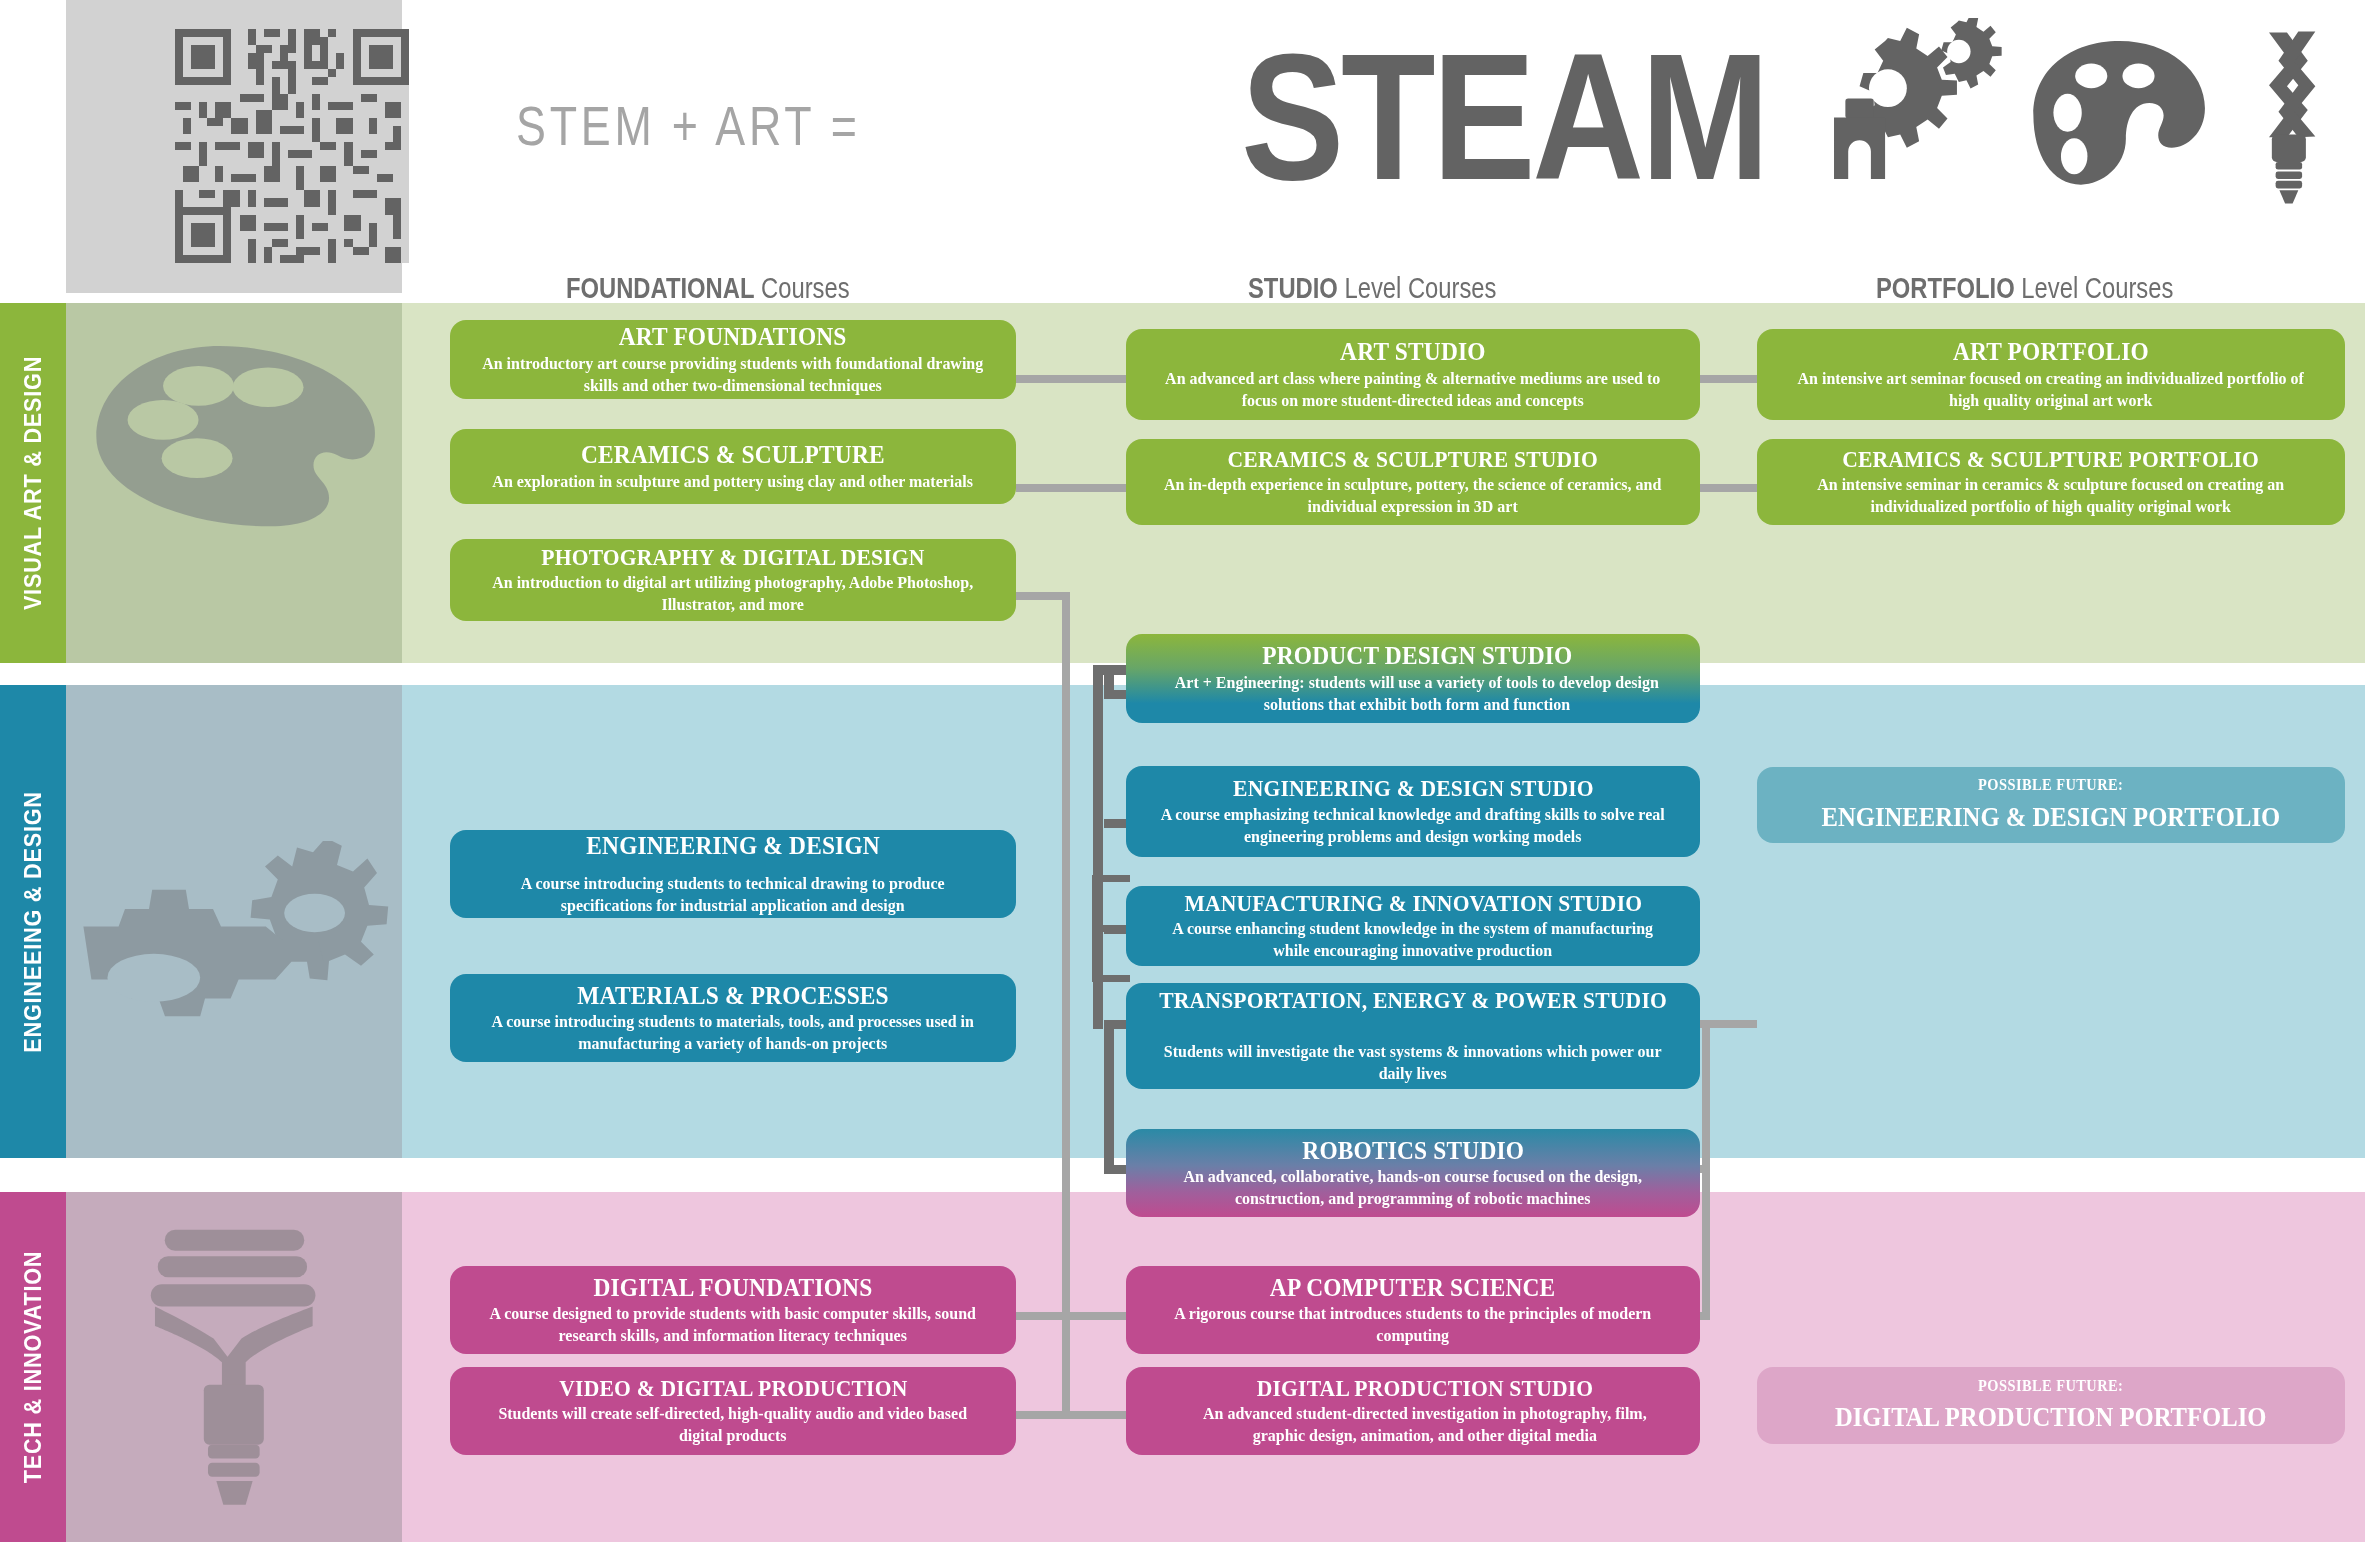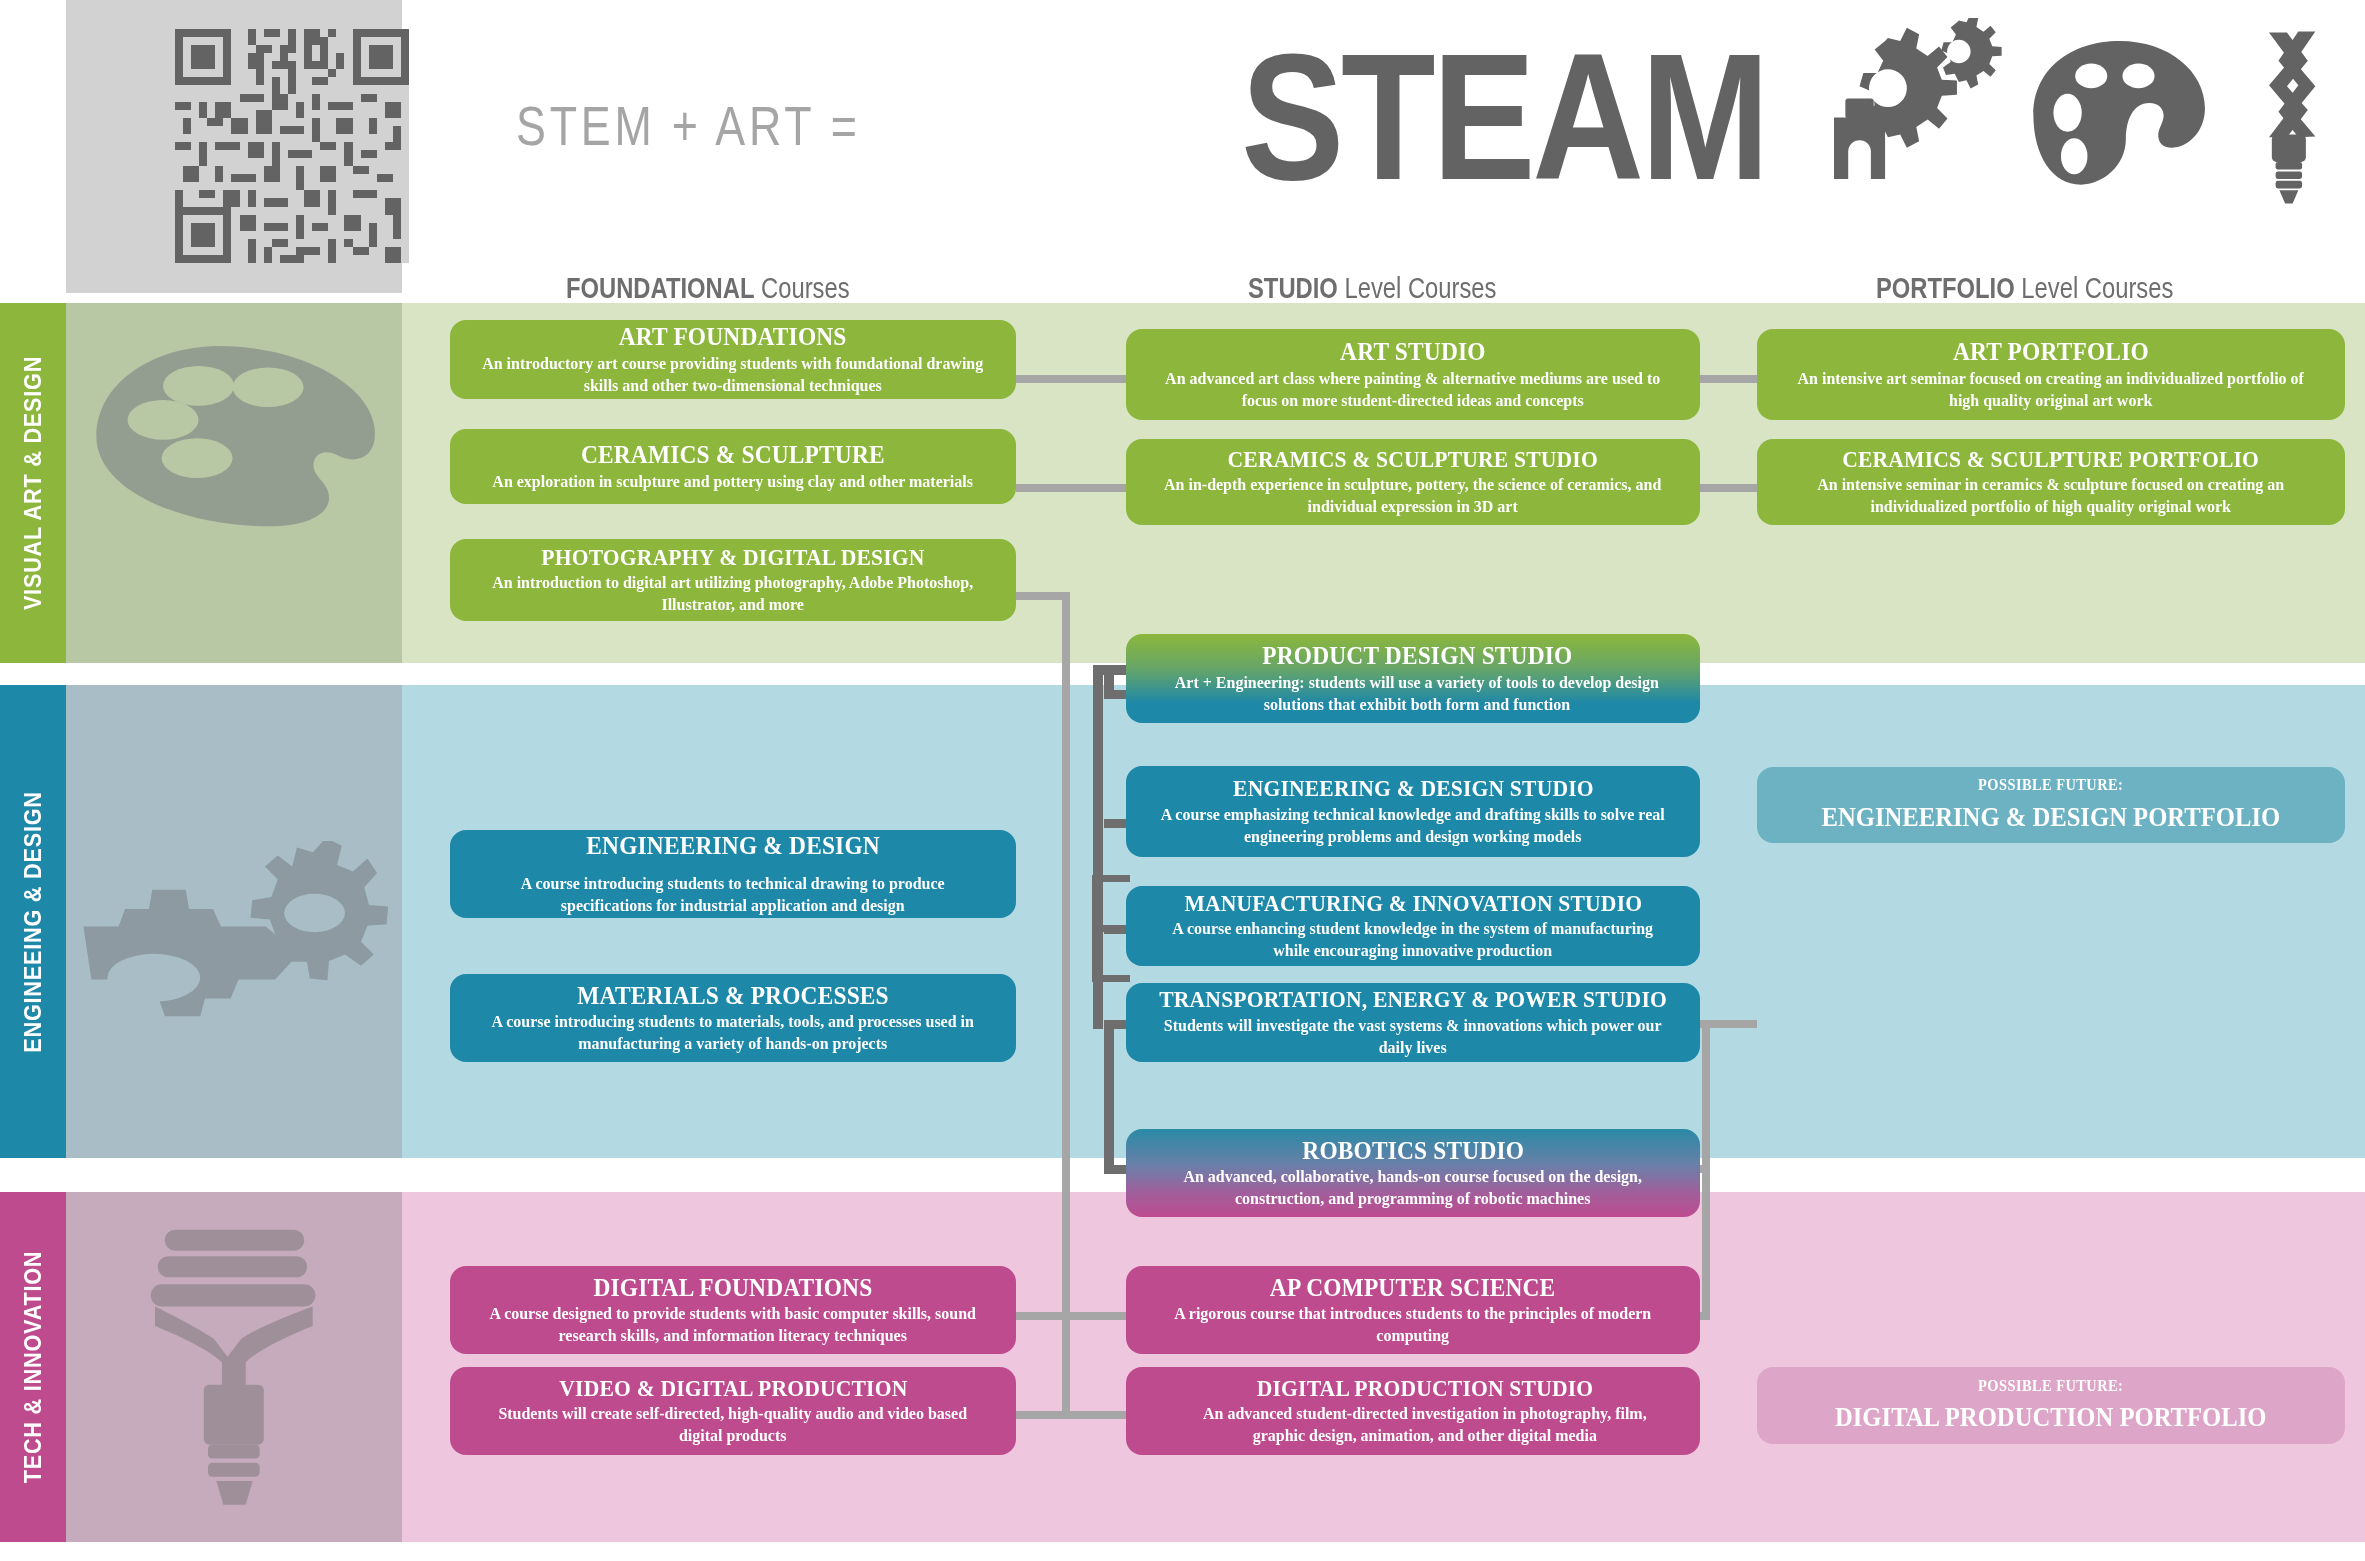--- a/index.html
+++ b/index.html
@@ -405,21 +405,21 @@
   <div class="card teal sm" style="left:1126px;top:886px;width:574px;height:80px;">
     <div class="t">MANUFACTURING &amp; INNOVATION STUDIO</div>
     <div class="d">A course enhancing student knowledge in the system of manufacturing while encouraging innovative production</div>
   </div>
 
   <div class="card teal" style="left:450px;top:974px;width:566px;height:88px;">
     <div class="t">MATERIALS &amp; PROCESSES</div>
     <div class="d">A course introducing students to materials, tools, and processes used in manufacturing a variety of hands-on projects</div>
   </div>
 
-  <div class="card teal sm" style="left:1126px;top:983px;width:574px;height:79px;">
+  <div class="card teal sm" style="left:1126px;top:983px;width:574px;height:106px;justify-content:space-between;">
     <div class="t">TRANSPORTATION, ENERGY &amp; POWER STUDIO</div>
     <div class="d">Students will investigate the vast systems &amp; innovations which power our daily lives</div>
   </div>
 
   <div class="card grad-tm" style="left:1126px;top:1129px;width:574px;height:88px;">
     <div class="t">ROBOTICS STUDIO</div>
     <div class="d">An advanced, collaborative, hands-on course focused on the design, construction, and programming of robotic machines</div>
   </div>
 
   <div class="card future future-teal" style="left:1757px;top:767px;width:588px;height:76px;">

